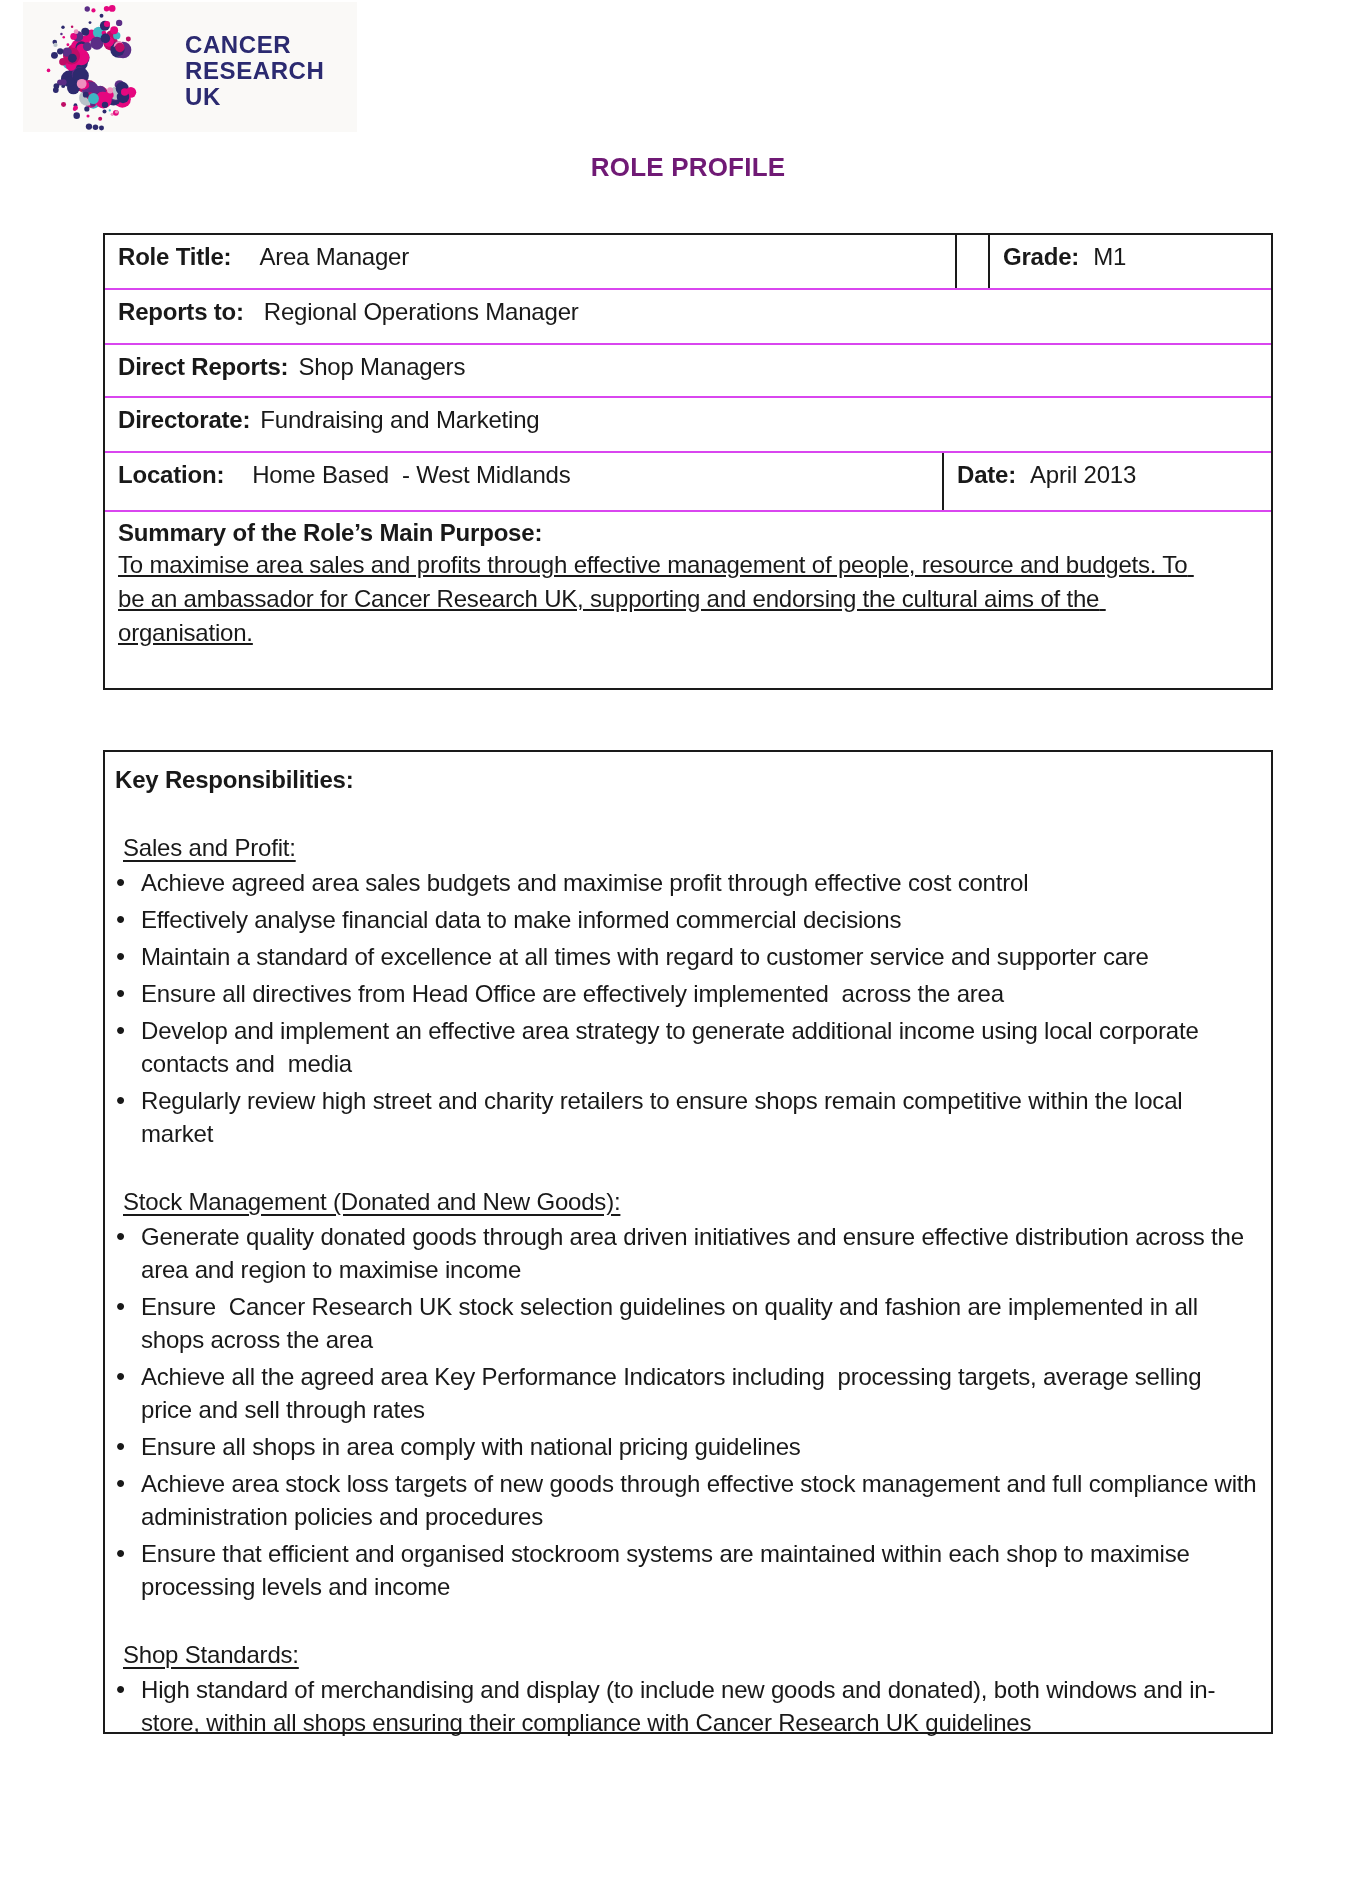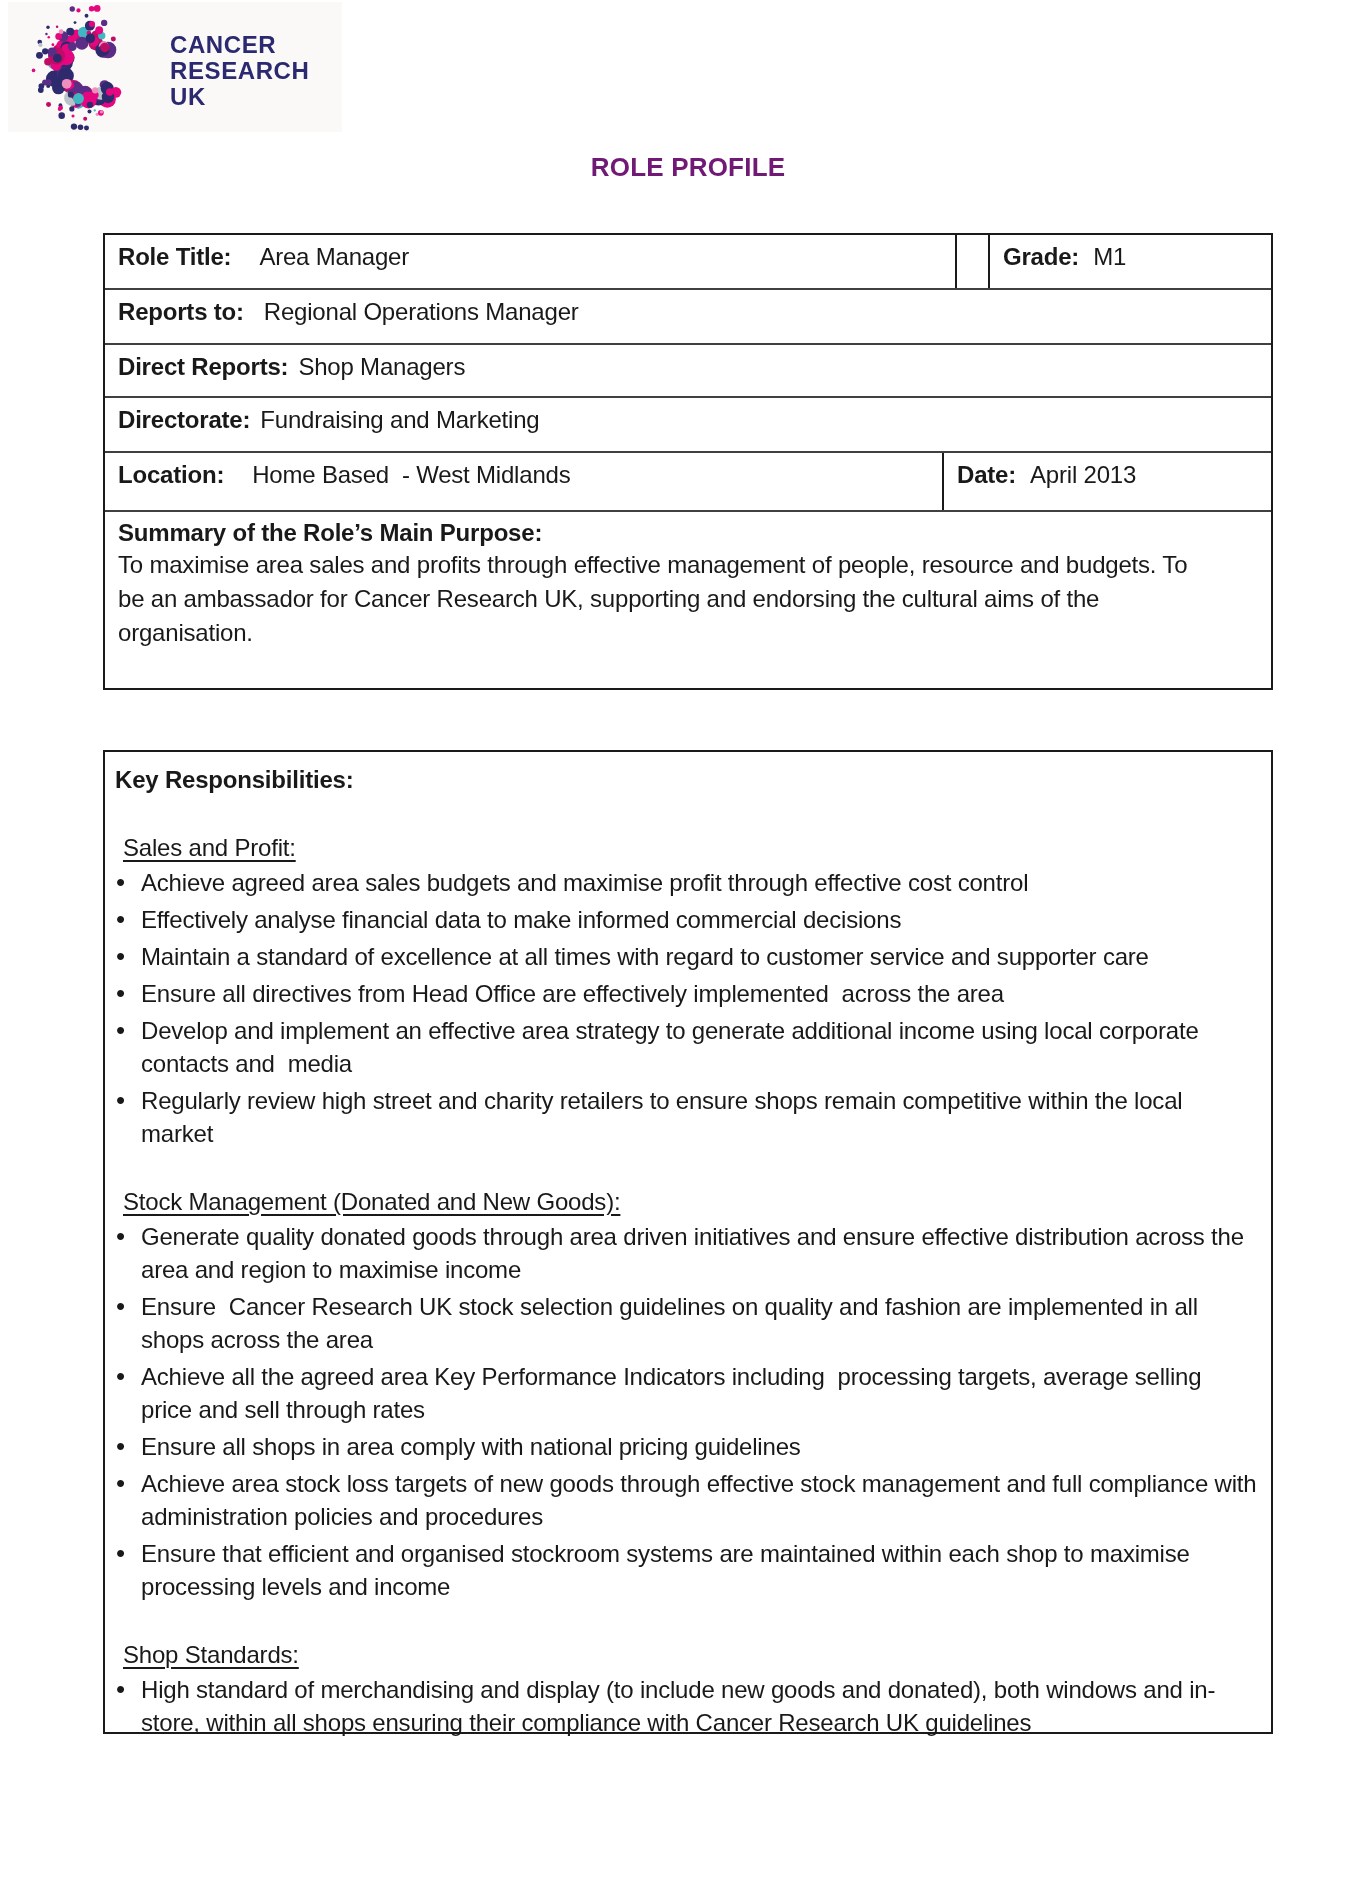--- a/index.html
+++ b/index.html
@@ -9,21 +9,21 @@
     width: 1345px;
     height: 1902px;
     font-family: "Liberation Sans", "DejaVu Sans", sans-serif;
     color: #191919;
     overflow: hidden;
   }
 
   
   .logo {
     position: absolute;
-    left: 8px; top: 2px;
+    left: 23px; top: 2px;
     width: 334px; height: 130px;
     background: #faf9f7;
     display: flex;
     align-items: flex-start;
   }
   .logo svg { display: block; margin: 4px 0 0 10px; overflow: visible; }
   .logo-text {
     margin: 30px 0 0 14px;
     font-weight: bold;
     font-size: 24px;
@@ -46,21 +46,21 @@
 
   
   .info-table {
     position: absolute;
     left: 103px; top: 233px;
     width: 1170px;
     border: 2px solid #1a1a1a;
     font-size: 24px;
     letter-spacing: -0.2px;
   }
-  .itr { display: flex; border-bottom: 2px solid #404040; }
+  .itr { display: flex; border-bottom: 2px solid #d946ef; }
   .itr:last-child { border-bottom: none; }
   .cell { padding: 8px 10px 0 13px; white-space: pre; overflow: hidden; }
   .grow { flex: 1 1 auto; }
   .h53 { height: 53px; } .h51 { height: 51px; } .h57 { height: 57px; }
   .lbl { font-weight: bold; }
   .val { margin-left: 28px; }
   .val-mid { margin-left: 20px; }
   .val-tight { margin-left: 10px; }
   .val-sm { margin-left: 14px; }
   .vline { border-left: 2px solid #1a1a1a; }
@@ -71,20 +71,21 @@
 
   .summary-cell { height: 176px; padding: 7px 20px 0 13px; }
   .summary-heading { font-weight: bold; font-size: 24px; letter-spacing: -0.2px; }
   .summary-text {
     margin-top: 1px;
     max-width: 1100px;
     font-size: 24px;
     line-height: 34px;
     letter-spacing: -0.2px;
     white-space: pre-wrap;
+    text-decoration: underline;
   }
 
   
   .kr-box {
     position: absolute;
     left: 103px; top: 750px;
     width: 1170px; height: 984px;
     border: 2px solid #1a1a1a;
     padding: 11px 14px 0 10px;
     font-size: 24px;

